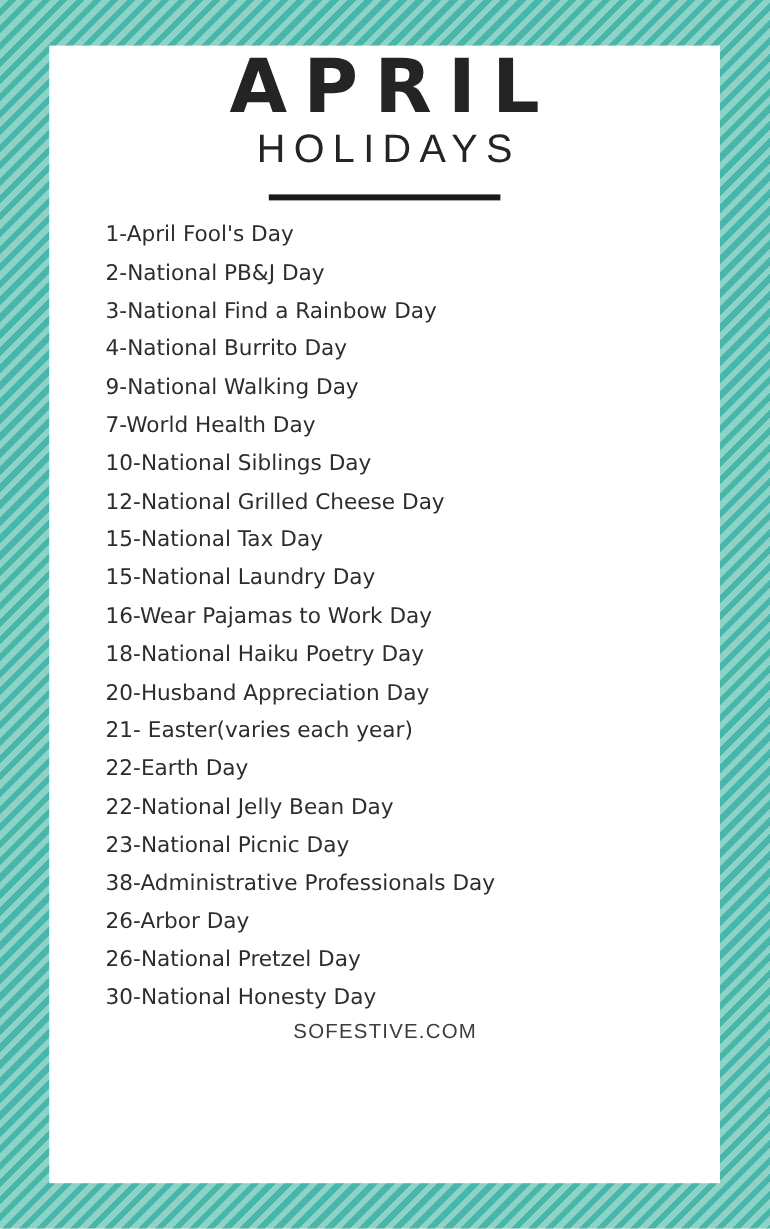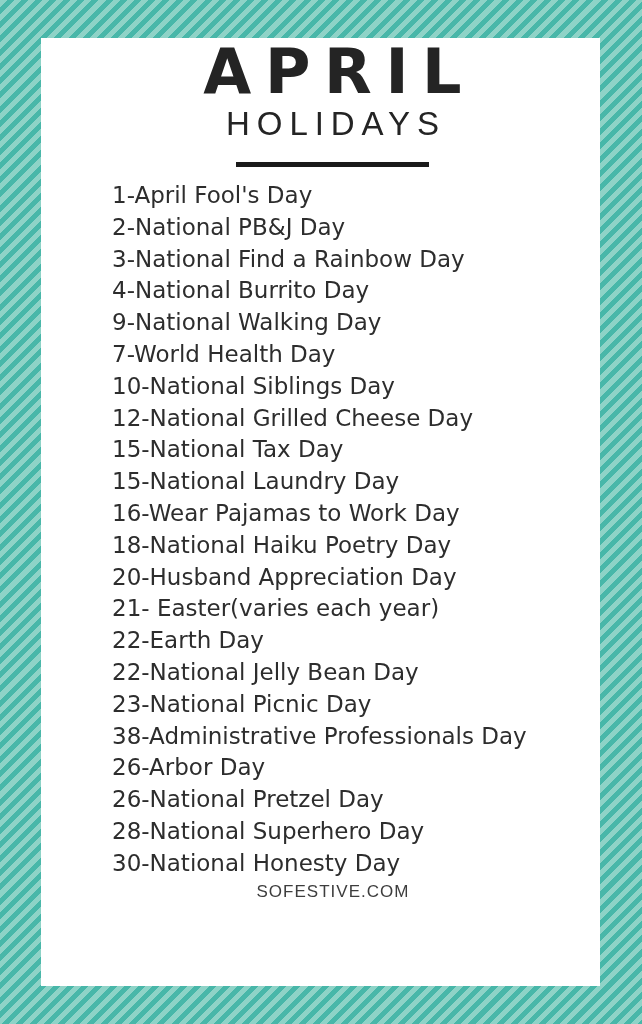--- a/index.html
+++ b/index.html
@@ -28,21 +28,20 @@
     );
   }
   .card {
     position: absolute;
     top: 38px;
     left: 41px;
     right: 42px;
     bottom: 38px;
     background: var(--card-bg);
     overflow: hidden;
-    padding-left: 24px;
   }
   .title {
     margin-top: 3px;
     font-family: "DejaVu Sans", sans-serif;
     font-weight: bold;
     font-size: 62px;
     line-height: 62px;
     letter-spacing: 0.22em;
     text-indent: 0.22em;
     text-align: center;
@@ -64,21 +63,21 @@
     width: 193px;
     height: 5px;
     background: var(--divider);
   }
   .holiday-list {
     margin-top: 13px;
     padding-left: 47px;
   }
   .holiday-item {
     font-family: "DejaVu Sans", sans-serif;
-    font-size: 23px;
+    font-size: 18px;
     line-height: 31.8px;
     color: var(--text);
     white-space: nowrap;
   }
   .footer {
     margin-top: 3px;
     font-family: "Liberation Sans", sans-serif;
     font-size: 17px;
     line-height: 18px;
     letter-spacing: 0.06em;
@@ -109,18 +108,17 @@
         <div class="holiday-item">16-Wear Pajamas to Work Day</div>
         <div class="holiday-item">18-National Haiku Poetry Day</div>
         <div class="holiday-item">20-Husband Appreciation Day</div>
         <div class="holiday-item">21- Easter(varies each year)</div>
         <div class="holiday-item">22-Earth Day</div>
         <div class="holiday-item">22-National Jelly Bean Day</div>
         <div class="holiday-item">23-National Picnic Day</div>
         <div class="holiday-item">38-Administrative Professionals Day</div>
         <div class="holiday-item">26-Arbor Day</div>
         <div class="holiday-item">26-National Pretzel Day</div>
-        <div class="holiday-item">28-National Superhero Day</div>
         <div class="holiday-item">30-National Honesty Day</div>
       </div>
     <div class="footer">SOFESTIVE.COM</div>
   </div>
 </div>
 
 </body></html>

